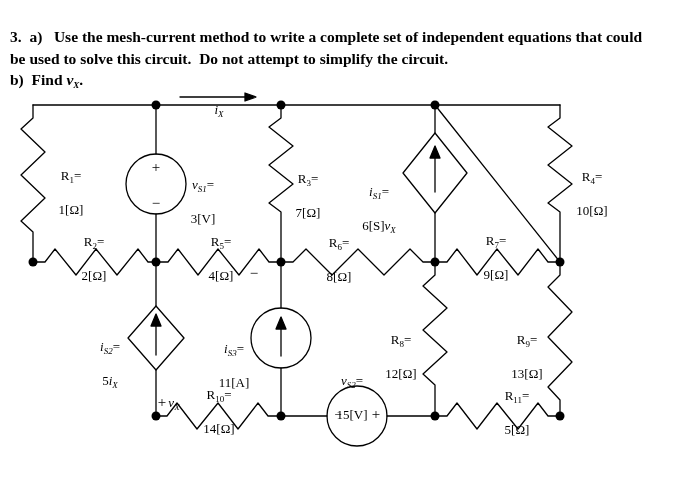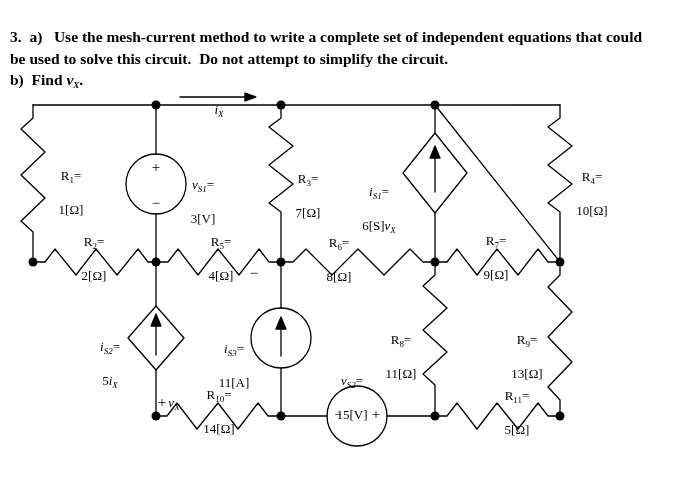--- a/index.html
+++ b/index.html
@@ -147,21 +147,21 @@
   <div class="lbl" style="left:339px;top:216px">
       <span class="ln"><span>R</span><sub>6</sub><span>=</span></span>
       <span class="ln">8[Ω]</span>
     </div>
   <div class="lbl" style="left:496px;top:214px">
       <span class="ln"><span>R</span><sub>7</sub><span>=</span></span>
       <span class="ln">9[Ω]</span>
     </div>
   <div class="lbl" style="left:401px;top:313px">
       <span class="ln"><span>R</span><sub>8</sub><span>=</span></span>
-      <span class="ln">11[Ω]</span>
+      <span class="ln">12[Ω]</span>
     </div>
   <div class="lbl" style="left:527px;top:313px">
       <span class="ln"><span>R</span><sub>9</sub><span>=</span></span>
       <span class="ln">13[Ω]</span>
     </div>
   <div class="lbl" style="left:219px;top:368px">
       <span class="ln"><span>R</span><sub>10</sub><span>=</span></span>
       <span class="ln">14[Ω]</span>
     </div>
   <div class="lbl" style="left:517px;top:369px">

